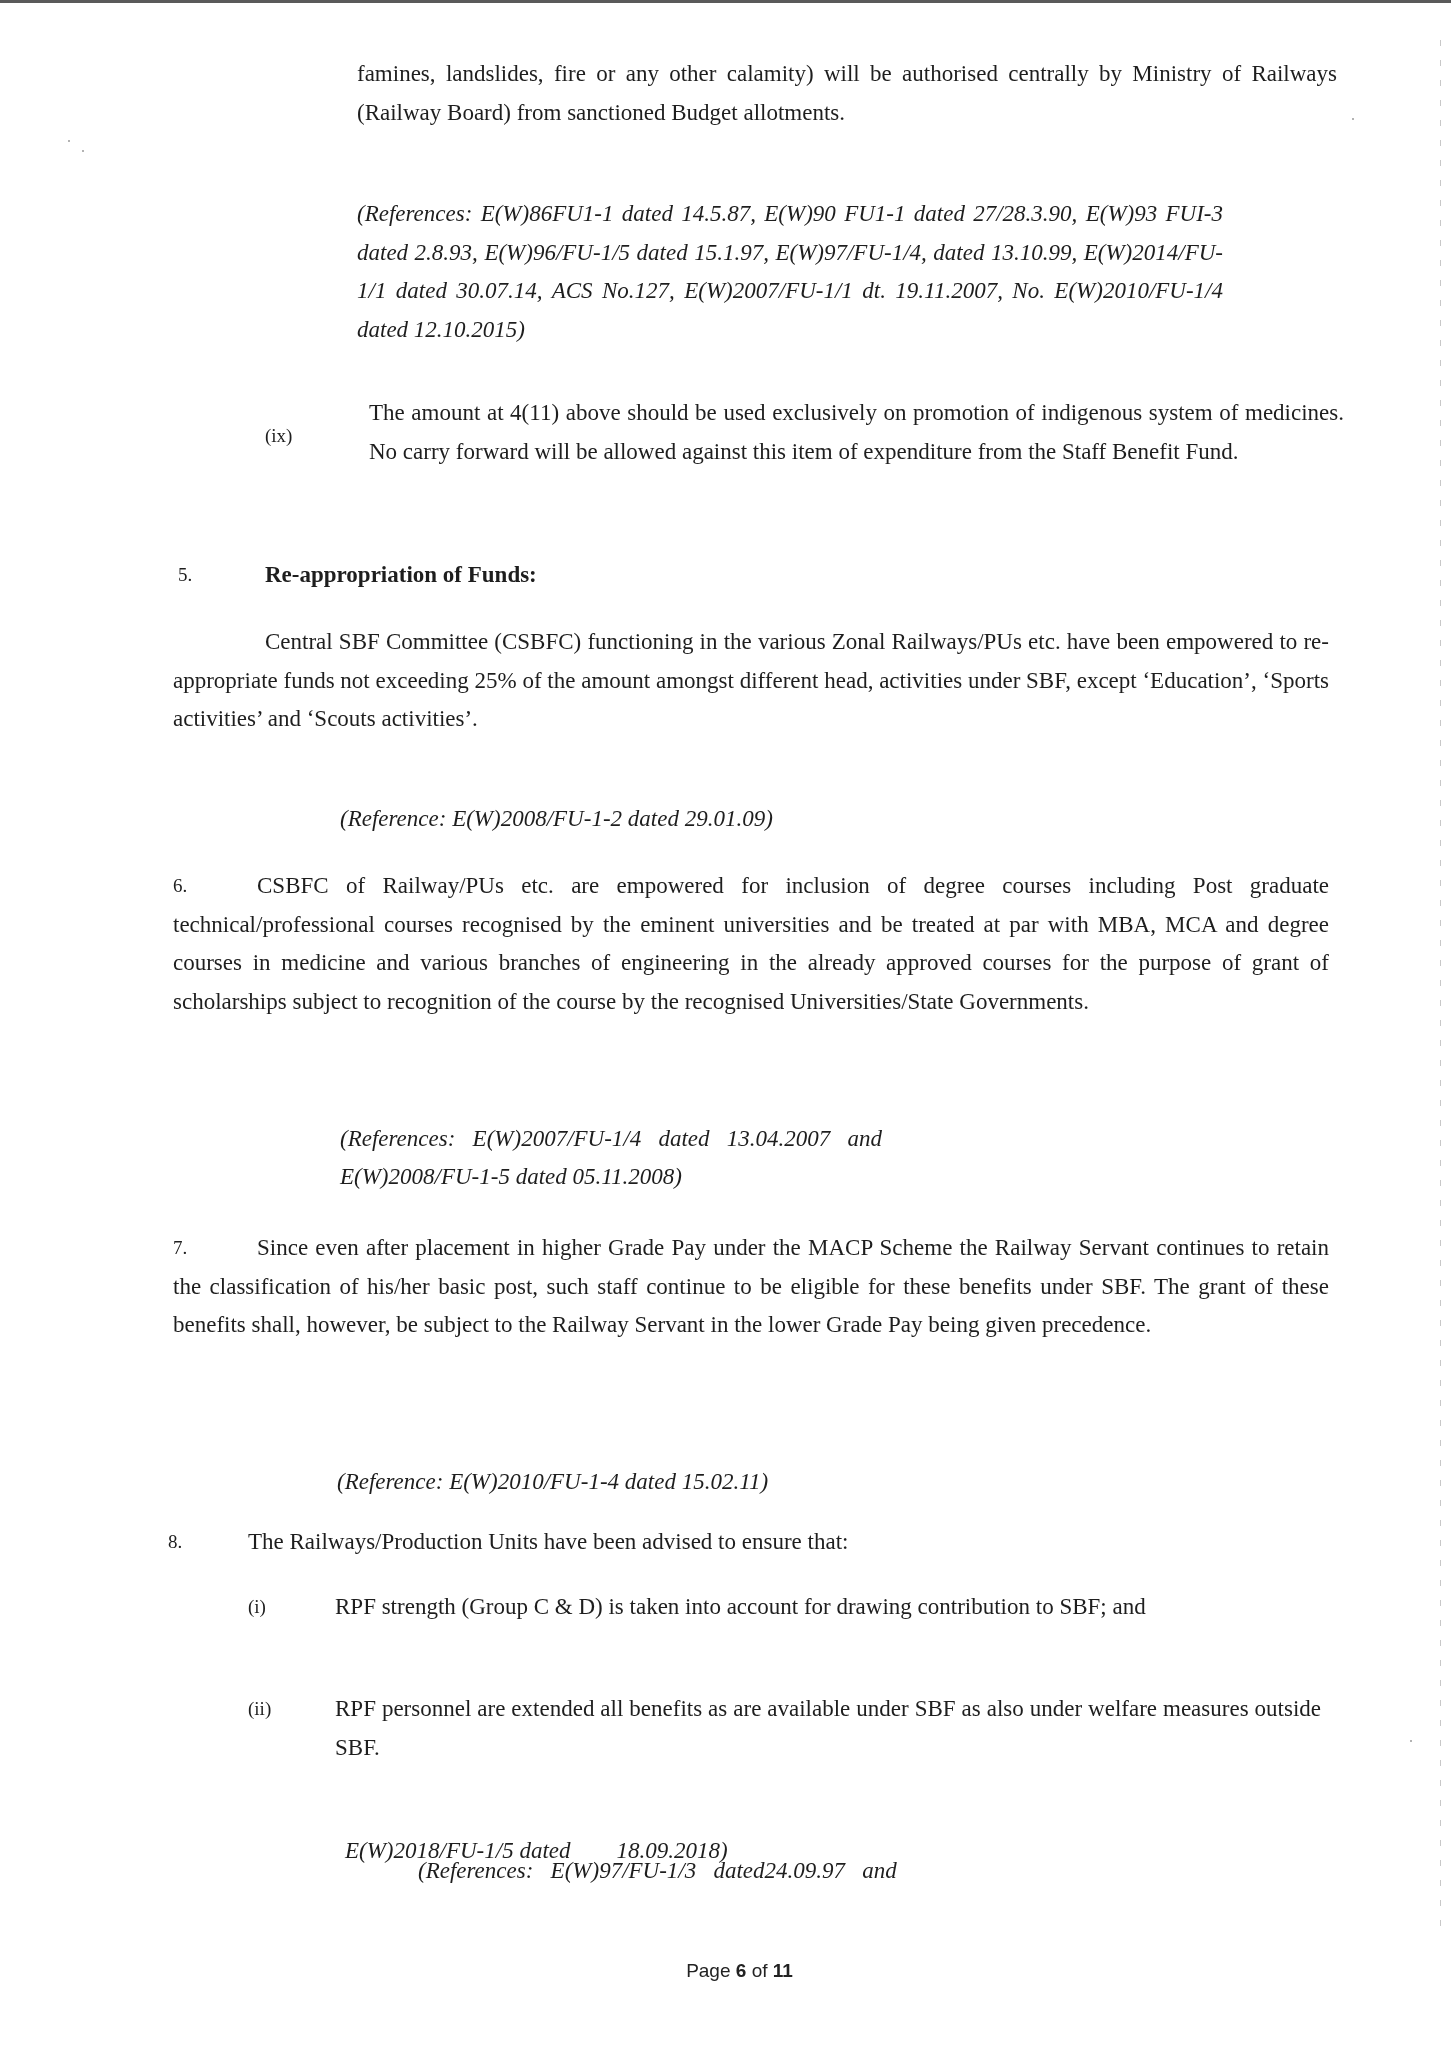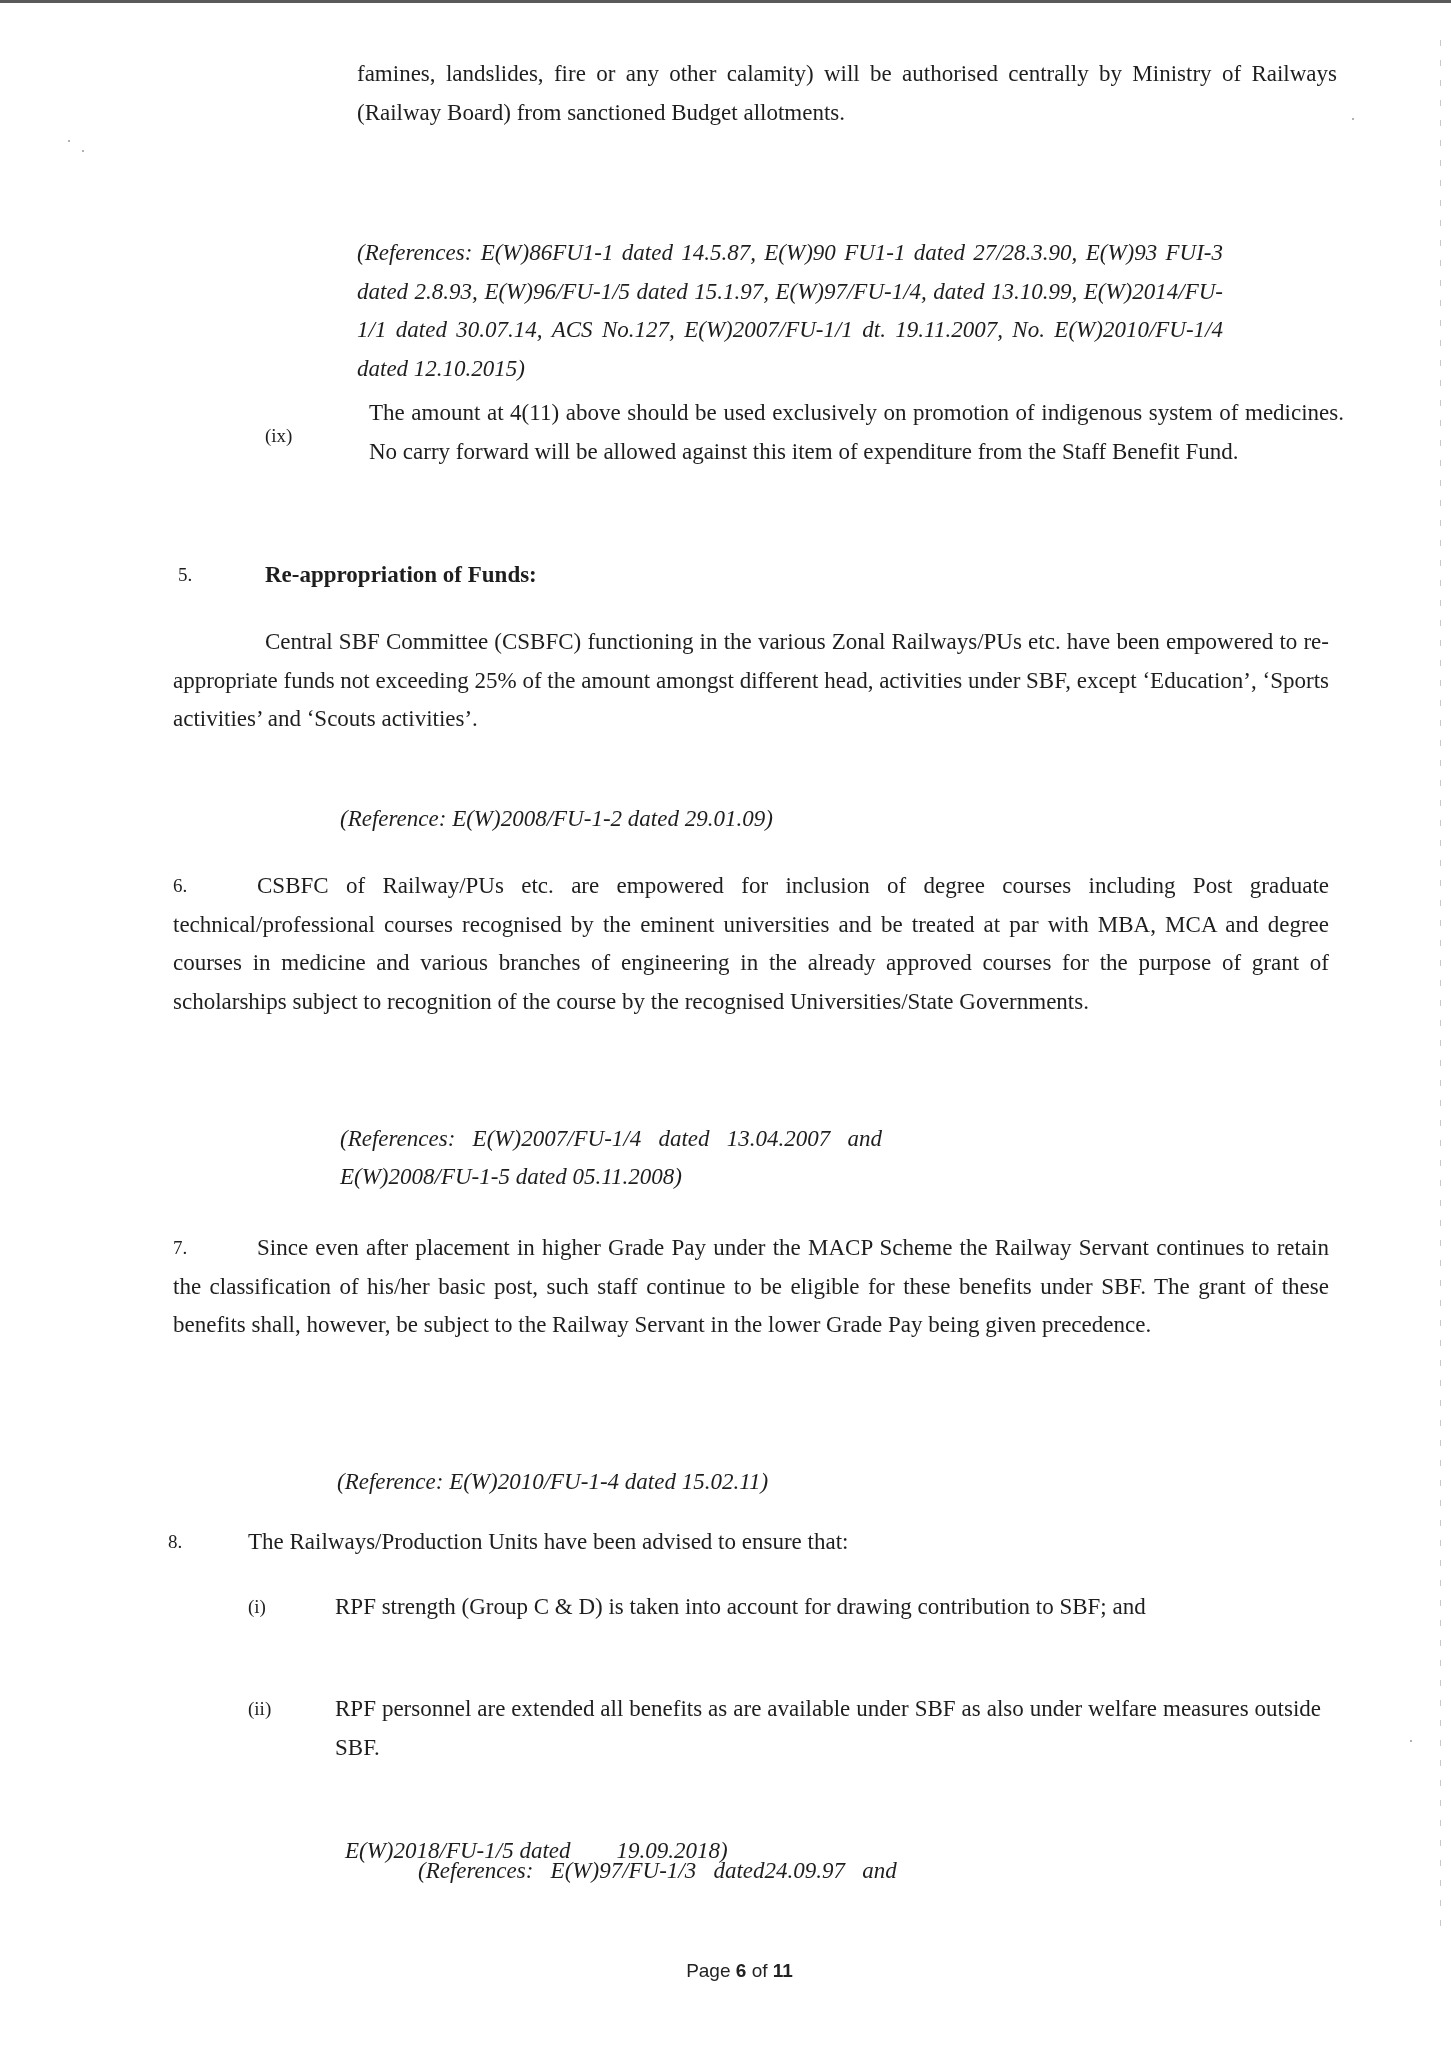--- a/index.html
+++ b/index.html
@@ -29,21 +29,21 @@
 
 <div class="topline"></div>
 <div class="rightedge"></div>
 <div class="speck" style="left:68px;top:140px"></div>
 <div class="speck" style="left:82px;top:150px"></div>
 <div class="speck" style="left:1352px;top:118px"></div>
 <div class="speck" style="left:1410px;top:1740px"></div>
 
 <div class="blk just" style="left:357px; top:55px; width:980px;">famines, landslides, fire or any other calamity)  will be authorised centrally by Ministry of Railways (Railway Board) from sanctioned Budget allotments.</div>
 
-<div class="blk just ital" style="left:357px; top:195px; width:866px;margin-top:39px;">(References: E(W)86FU1-1 dated 14.5.87, E(W)90 FU1-1 dated 27/28.3.90, E(W)93 FUI-3 dated 2.8.93, E(W)96/FU-1/5 dated 15.1.97, E(W)97/FU-1/4, dated 13.10.99, E(W)2014/FU-1/1 dated 30.07.14, ACS No.127, E(W)2007/FU-1/1 dt. 19.11.2007, No. E(W)2010/FU-1/4 dated 12.10.2015)</div>
+<div class="blk just ital" style="left:357px; top:195px; width:866px;">(References: E(W)86FU1-1 dated 14.5.87, E(W)90 FU1-1 dated 27/28.3.90, E(W)93 FUI-3 dated 2.8.93, E(W)96/FU-1/5 dated 15.1.97, E(W)97/FU-1/4, dated 13.10.99, E(W)2014/FU-1/1 dated 30.07.14, ACS No.127, E(W)2007/FU-1/1 dt. 19.11.2007, No. E(W)2010/FU-1/4 dated 12.10.2015)</div>
 
 <div class="num" style="left:265px; top:417px;">(ix)</div>
 <div class="blk just" style="left:357px; top:394px; width:975px;margin-left:12px;">The amount at 4(11) above should be used exclusively on promotion of indigenous system of medicines. No carry forward will be allowed against this item of expenditure from the Staff Benefit Fund.</div>
 
 <div class="num" style="left:178px; top:556px;">5.</div>
 <div class="blk bold" style="left:265px; top:556px;">Re-appropriation of Funds:</div>
 <div class="blk just" style="left:173px; top:623px; width:1156px; text-indent:92px;">Central SBF Committee (CSBFC) functioning in the various Zonal Railways/PUs etc. have been empowered to re-appropriate funds not exceeding 25% of the amount amongst different head, activities under SBF, except ‘Education’, ‘Sports activities’ and ‘Scouts activities’.</div>
 <div class="blk ital" style="left:340px; top:800px;">(Reference: E(W)2008/FU-1-2 dated 29.01.09)</div>
 
 <div class="num" style="left:173px; top:867px;">6.</div>
@@ -58,20 +58,20 @@
 <div class="num" style="left:168px; top:1523px;">8.</div>
 <div class="blk" style="left:248px; top:1523px;">The Railways/Production Units have been advised to ensure that:</div>
 
 <div class="num" style="left:248px; top:1588px;">(i)</div>
 <div class="blk just" style="left:335px; top:1588px; width:986px;">RPF strength (Group C &amp; D) is taken into account for drawing contribution to SBF; and</div>
 
 <div class="num" style="left:248px; top:1690px;">(ii)</div>
 <div class="blk just" style="left:335px; top:1690px; width:986px;">RPF personnel are extended all benefits as are available under SBF as also under welfare measures outside SBF.</div>
 
 <div class="blk ital" style="left:418px; top:1852px; white-space:pre;">(References:   E(W)97/FU-1/3   dated24.09.97   and</div>
-<div class="blk ital" style="left:345px; top:1832px; white-space:pre;">E(W)2018/FU-1/5 dated        19.09.2018)</div>
+<div class="blk ital" style="left:345px; top:1832px; white-space:pre;">E(W)2018/FU-1/5 dated        18.09.2018)</div>
 
 <div class="footer">
   <span>Page</span>
   <b>6</b>
   <span>of</span>
   <b>11</b>
 </div>
 
 </body></html>

